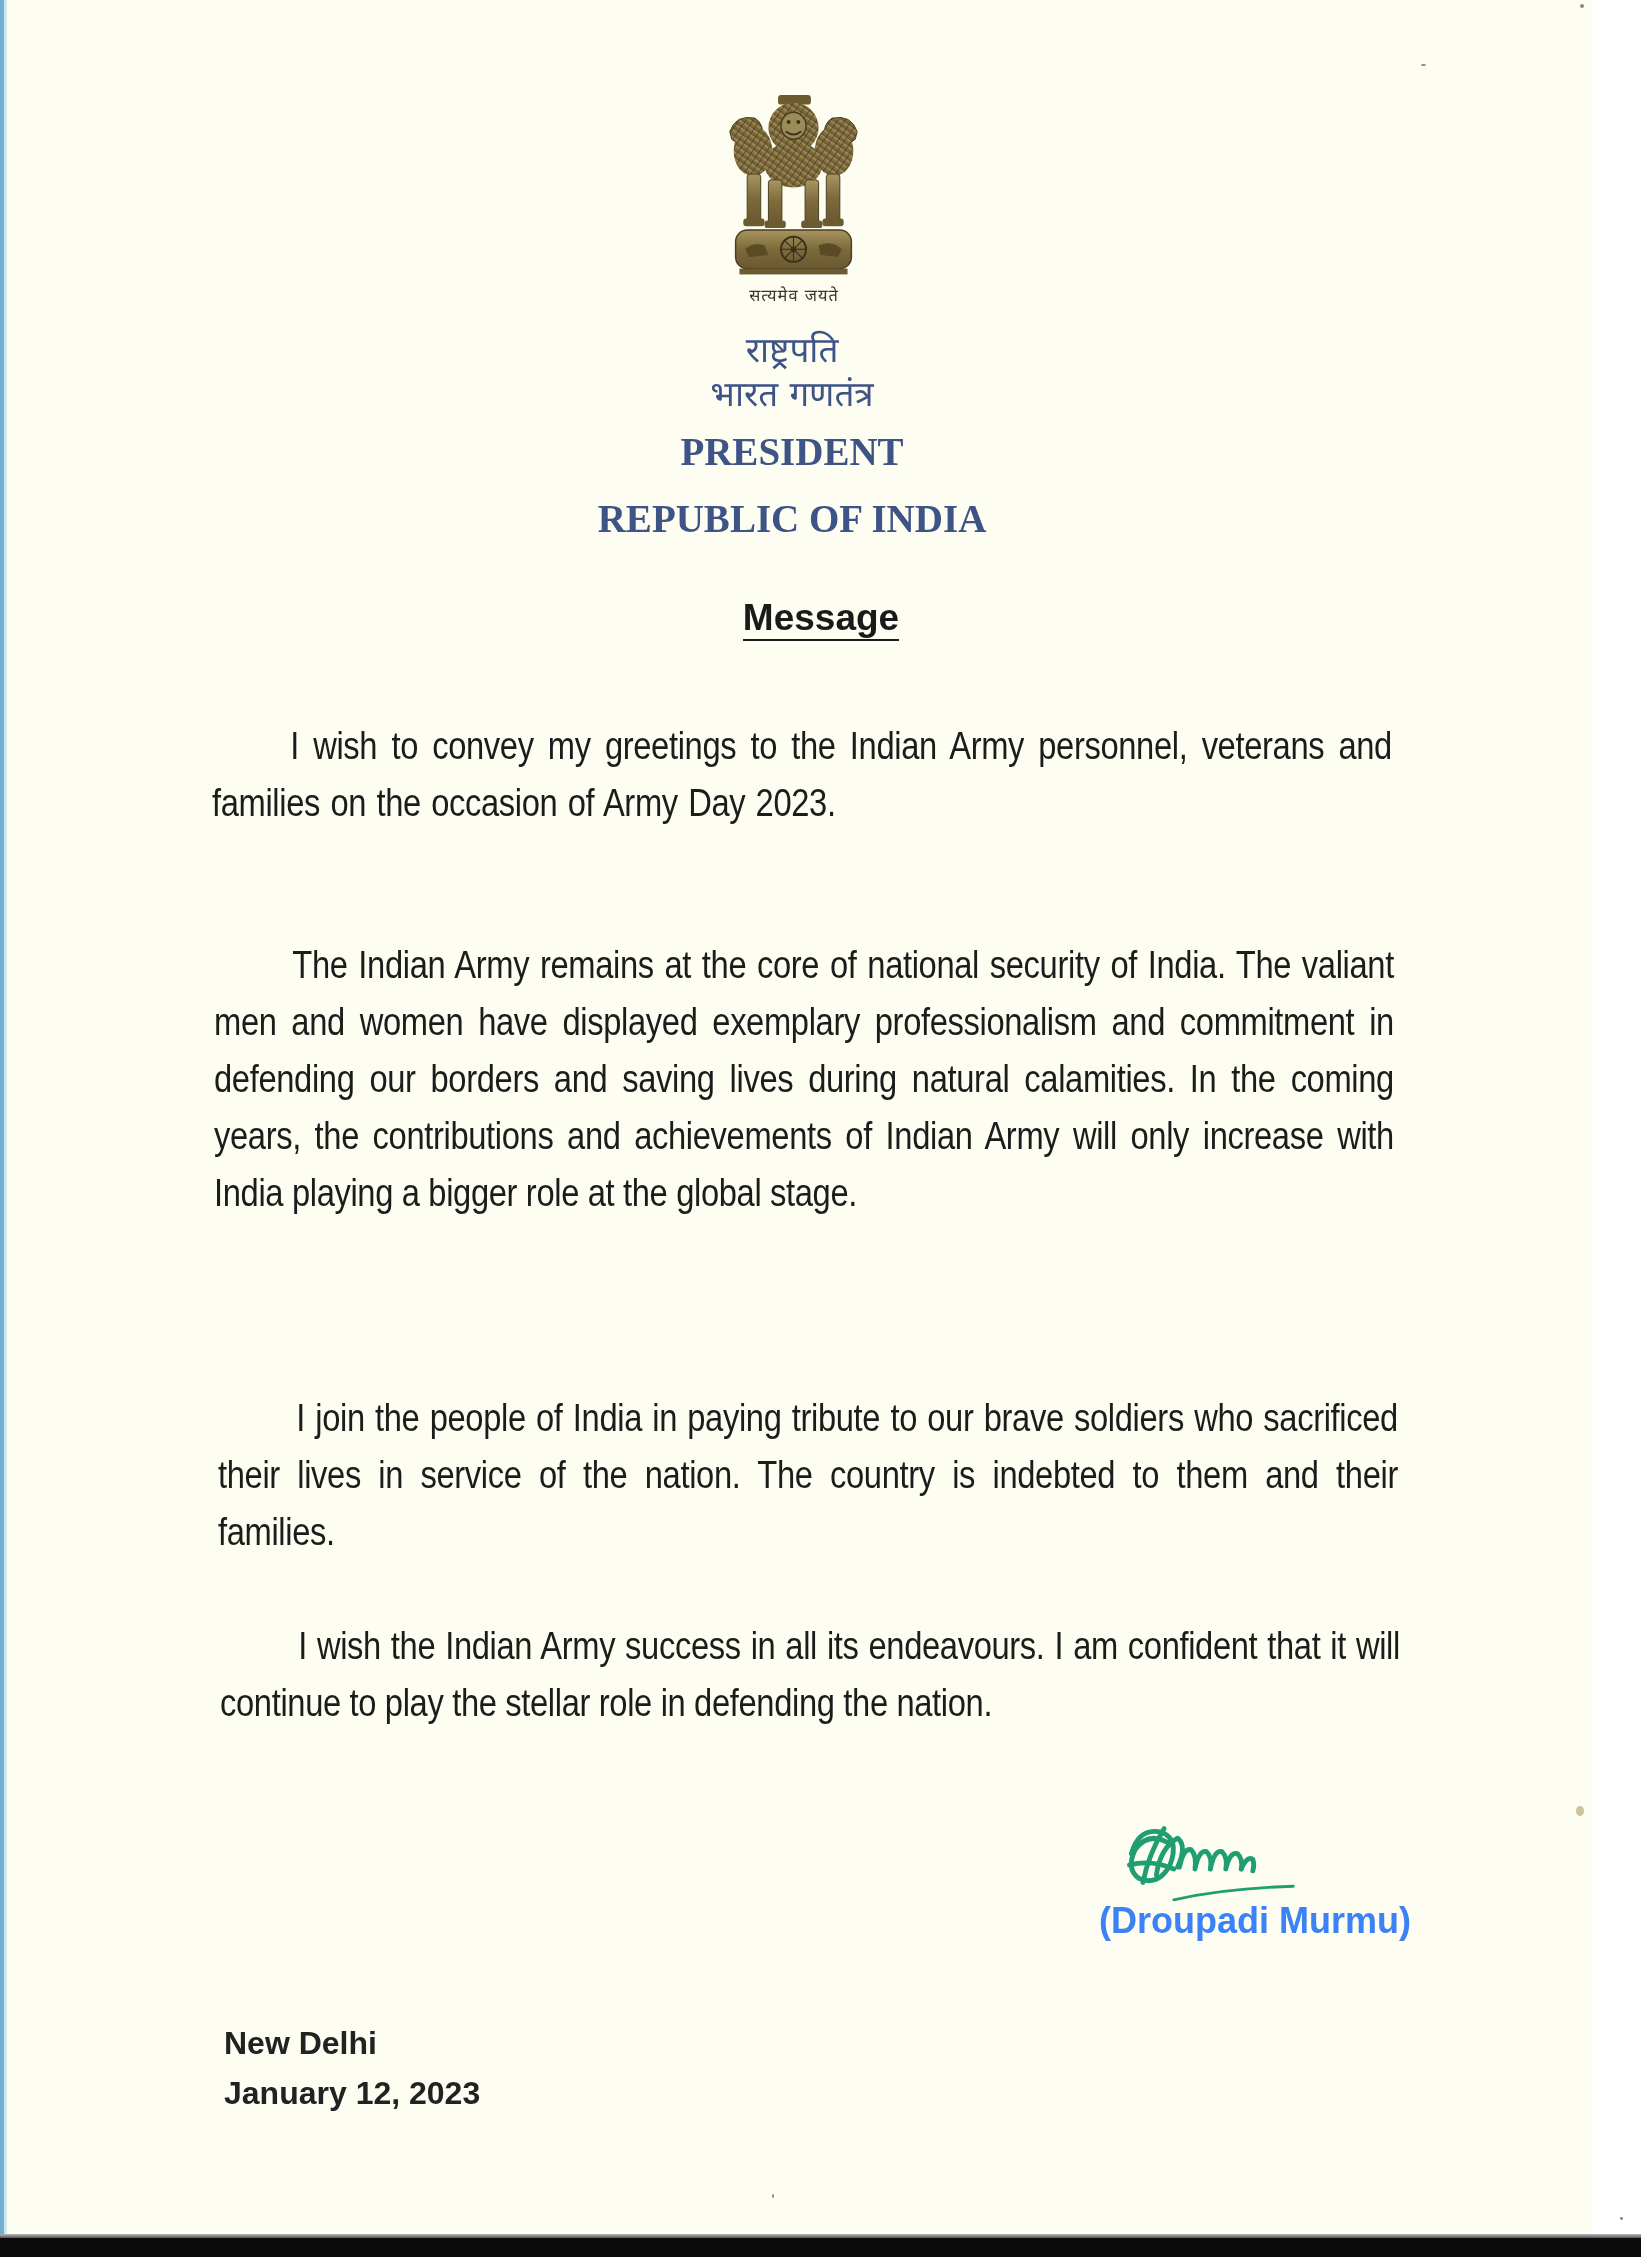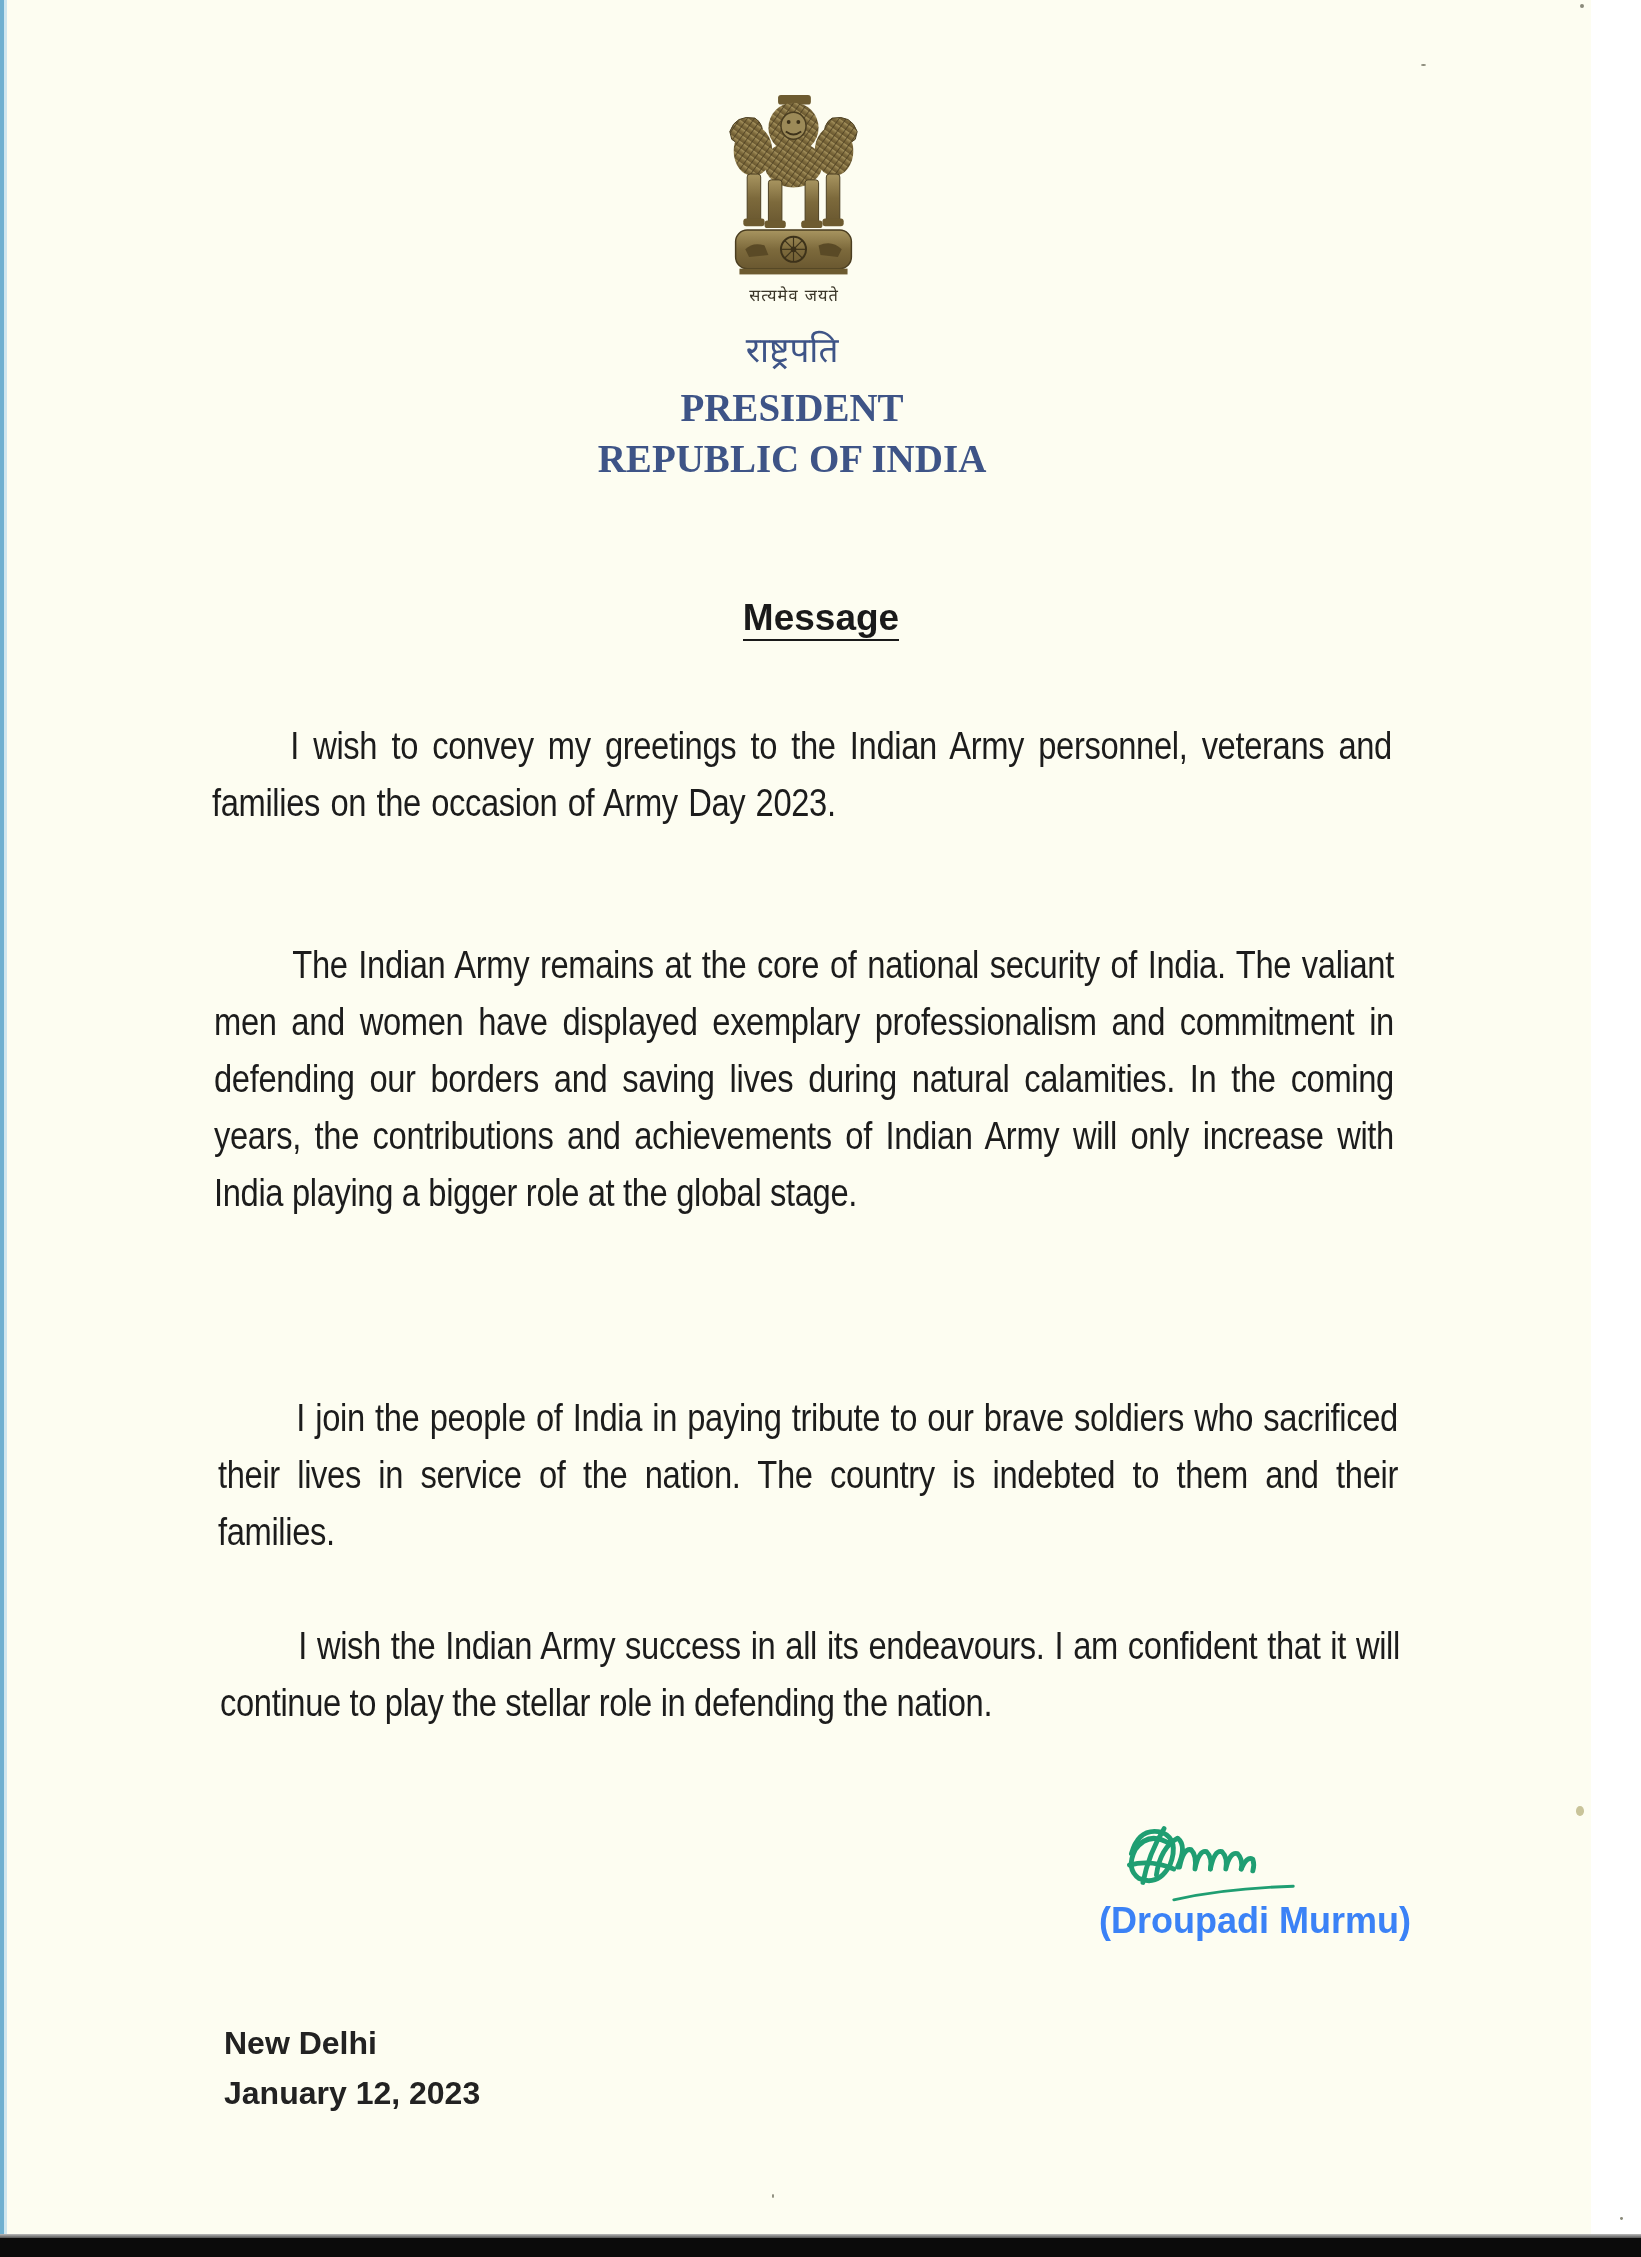--- a/index.html
+++ b/index.html
@@ -65,21 +65,21 @@
       left: 483px; top: 328px;
       width: 618px;
       text-align: center;
       color: #3e5487;
       font-family: "Liberation Serif", serif;
       font-weight: bold;
     }
     .header .hi1 { font-size: 35px; line-height: 44px; font-family: "DejaVu Sans", sans-serif; font-weight: normal; }
     .header .hi2 { font-size: 35px; line-height: 44px; font-family: "DejaVu Sans", sans-serif; font-weight: normal; }
     .header .en1 { font-size: 39px; line-height: 52px; margin-top: 10px; }
-    .header .en2 { font-size: 39px; line-height: 50px; }
+    .header .en2 { font-size: 39px; line-height: 50px; margin-top: 16px; }
 
     
     .title {
       position: absolute;
       left: 676px; top: 597px;
       width: 290px;
       text-align: center;
       font-family: "Liberation Sans", sans-serif;
       font-weight: bold;
       font-size: 37px;
@@ -203,20 +203,21 @@
 
       <path d="M24 162 Q32 154 44 158 L48 168 L28 170 Z" fill="#5a4a26"></path>
       <path d="M100 158 Q114 152 124 162 L120 170 L102 168 Z" fill="#5a4a26"></path>
       <rect x="18" y="182" width="112" height="6" fill="#6d5b30"></rect>
     </svg>
   </div>
   <div class="motto">सत्यमेव जयते</div>
 
   <div class="header">
     <div class="hi1">राष्ट्रपति</div>
+    <div class="hi2">भारत गणतंत्र</div>
     <div class="en1">PRESIDENT</div>
     <div class="en2">REPUBLIC OF INDIA</div>
   </div>
 
   <div class="title">
     <span>Message</span>
   </div>
 
   <p class="para p1" style="margin:0">I wish to convey my greetings to the Indian Army personnel, veterans and families on the occasion of Army Day 2023.</p>
   <p class="para p2" style="margin:0">The Indian Army remains at the core of national security of India. The valiant men and women have displayed exemplary professionalism and commitment in defending our borders and saving lives during natural calamities. In the coming years, the contributions and achievements of Indian Army will only increase with India playing a bigger role at the global stage.</p>

